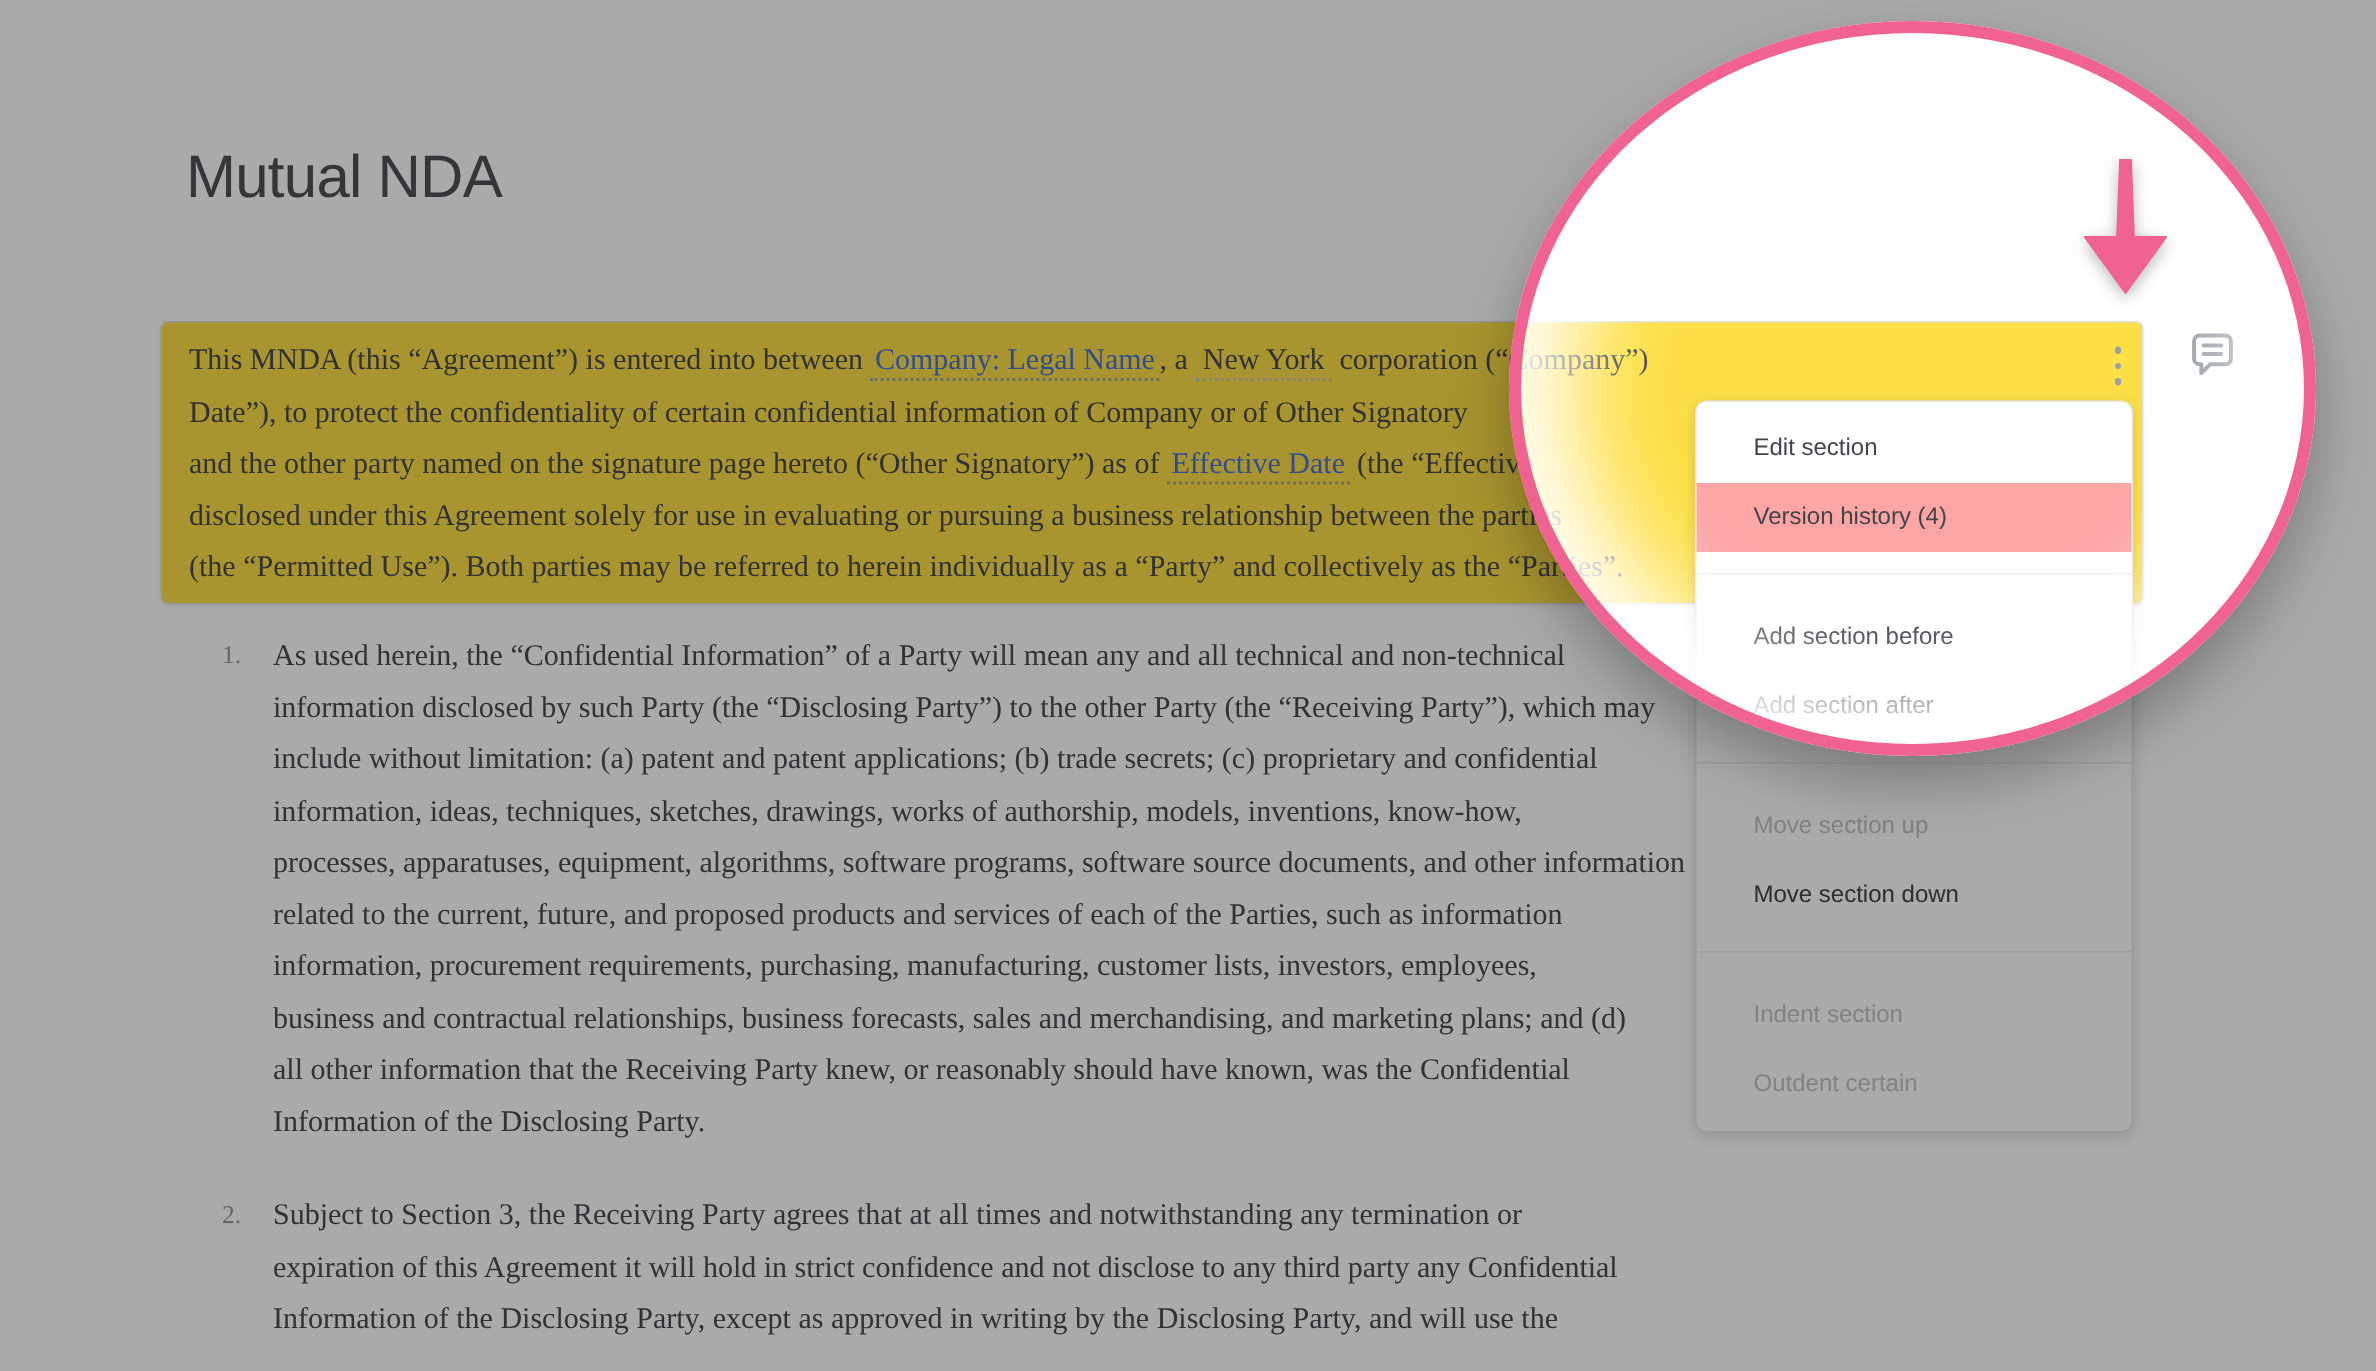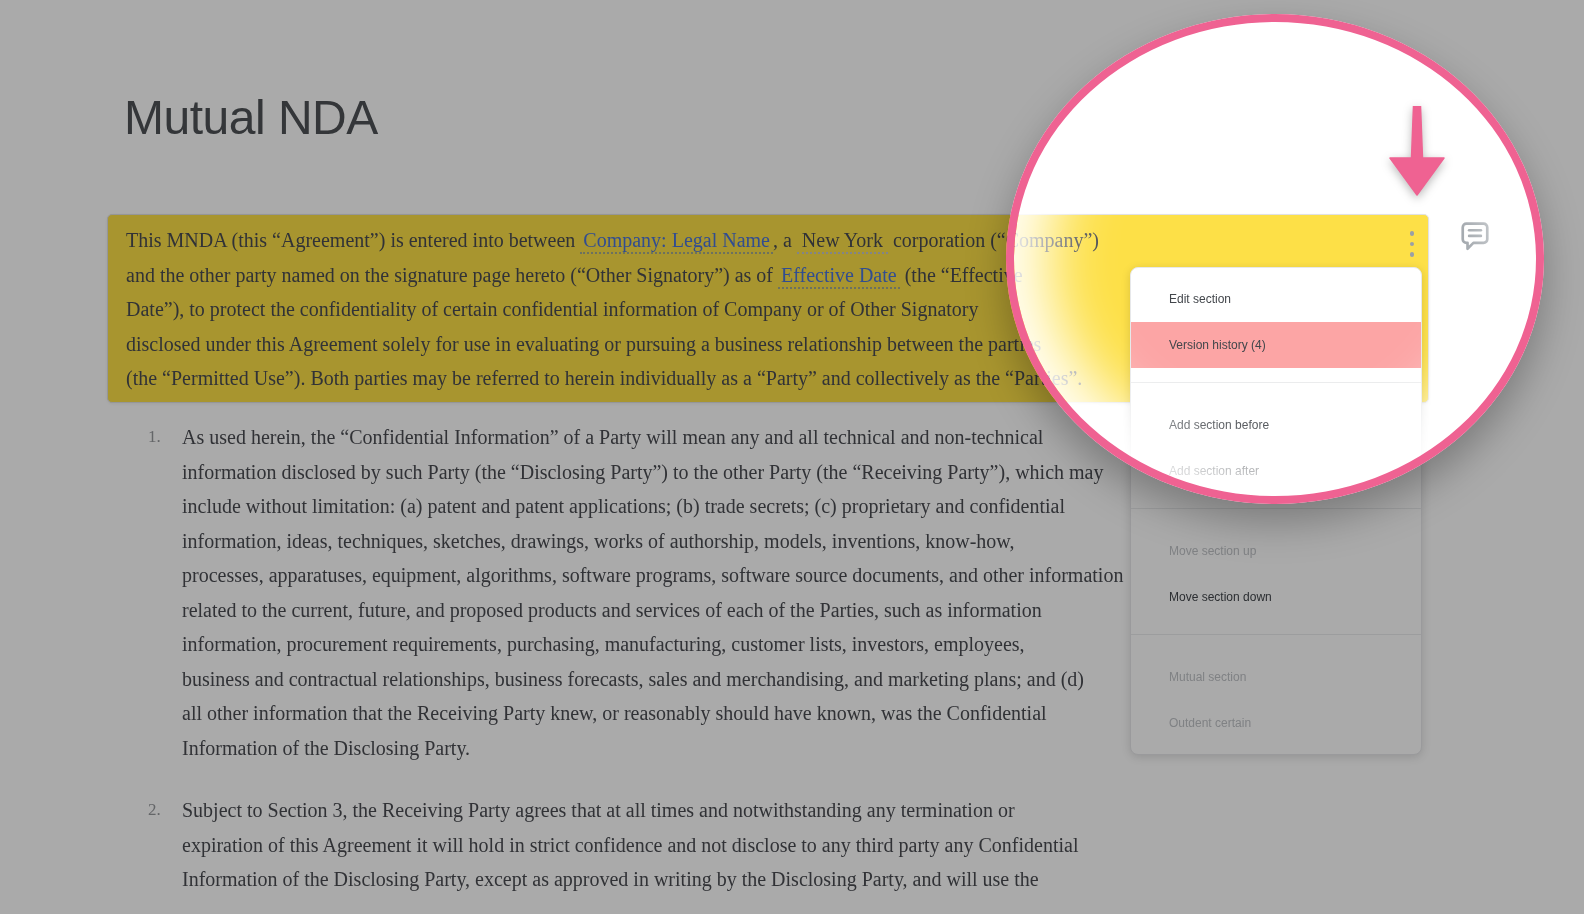--- a/index.html
+++ b/index.html
@@ -14,21 +14,21 @@
   *{margin:0;padding:0;box-sizing:border-box;}
   html,body{width:1584px;height:914px;background:#fff;}
   .screen{
     position:relative;width:1584px;height:914px;overflow:hidden;
     background:#fff;font-family:"Liberation Sans",sans-serif;
   }
 
   
   .doc-title{
     position:absolute;left:124px;top:88px;
-    font-size:48px;line-height:60px;font-weight:500;color:#4e5256;
+    font-size:40px;line-height:60px;font-weight:500;color:#4e5256;
     letter-spacing:-0.5px;
   }
   .intro-box{
     position:absolute;left:107px;top:214px;width:1322px;height:189px;
     background:#fde047;border:1px solid #e0e1e3;border-radius:5px;
     box-shadow:0 1px 3px rgba(0,0,0,0.06);
     padding:8px 18px;overflow:hidden;
   }
   .serif{
     font-family:"Liberation Serif","DejaVu Serif",serif;
@@ -70,21 +70,21 @@
 
   
   .context-menu{
     position:absolute;left:1130px;top:267px;width:292px;
     background:#fff;border:1px solid #e7e8ea;border-radius:8px;
     box-shadow:0 2px 10px rgba(0,0,0,0.14);
     padding:8px 0;z-index:20;
   }
   .menu-item{
     height:46px;display:flex;align-items:center;
-    padding:0 16px 0 38px;font-size:12px;color:var(--menu-text);
+    padding:0 16px 0 38px;font-size:16px;color:var(--menu-text);
     cursor:pointer;white-space:nowrap;
   }
   .menu-item.highlighted{background:#fca5a5;}
   .menu-item.disabled{color:var(--menu-disabled);cursor:default;}
   .menu-divider{height:1px;background:#ebeced;margin:14px 0 19px 0;}
 
   
   .spotlight{
     position:absolute;left:1006px;top:14px;width:538px;height:490px;
     border:8px solid var(--pink);border-radius:50%;
@@ -103,22 +103,22 @@
 </head>
 <body>
 
 <div class="screen">
 
   <h1 class="doc-title">Mutual NDA</h1>
 
   <div class="intro-box serif">
     <div>
         <div class="line"><span class="seg-plain">This MNDA (this “Agreement”) is entered into between </span><span class="seg-link">Company: Legal Name</span><span class="seg-plain">, a </span><span class="seg-field">New York</span><span class="seg-plain"> corporation (“Company”)</span></div>
+        <div class="line"><span class="seg-plain">Date”), to protect the confidentiality of certain confidential information of Company or of Other Signatory</span></div>
         <div class="line"><span class="seg-plain">and the other party named on the signature page hereto (“Other Signatory”) as of </span><span class="seg-link">Effective Date</span><span class="seg-plain"> (the “Effective</span></div>
-        <div class="line"><span class="seg-plain">Date”), to protect the confidentiality of certain confidential information of Company or of Other Signatory</span></div>
         <div class="line"><span class="seg-plain">disclosed under this Agreement solely for use in evaluating or pursuing a business relationship between the parties</span></div>
         <div class="line"><span class="seg-plain">(the “Permitted Use”). Both parties may be referred to herein individually as a “Party” and collectively as the “Parties”.</span></div>
       </div>
   </div>
 
   <div class="overflow-btn">
     <span class="dot"></span>
     <span class="dot"></span>
     <span class="dot"></span>
   </div>
@@ -160,21 +160,21 @@
   <div class="context-menu">
       <div class="menu-item">Edit section</div>
       <div class="menu-item highlighted">Version history (4)</div>
       <div class="menu-divider"></div>
       <div class="menu-item">Add section before</div>
       <div class="menu-item">Add section after</div>
       <div class="menu-divider"></div>
       <div class="menu-item disabled">Move section up</div>
       <div class="menu-item">Move section down</div>
       <div class="menu-divider"></div>
-      <div class="menu-item disabled">Mutual section</div>
+      <div class="menu-item disabled">Indent section</div>
       <div class="menu-item disabled">Outdent certain</div>
     </div>
 
   <div class="spotlight"></div>
 
   <svg class="tutorial-arrow" viewBox="0 0 56 90">
     <path d="M24.5 0 L31.5 0 L33.5 52 L55 52 L28 89 L1 52 L22.5 52 Z" fill="#ef6292" stroke="#ef6292" stroke-width="1.5" stroke-linejoin="round"></path>
   </svg>
 
 </div>

